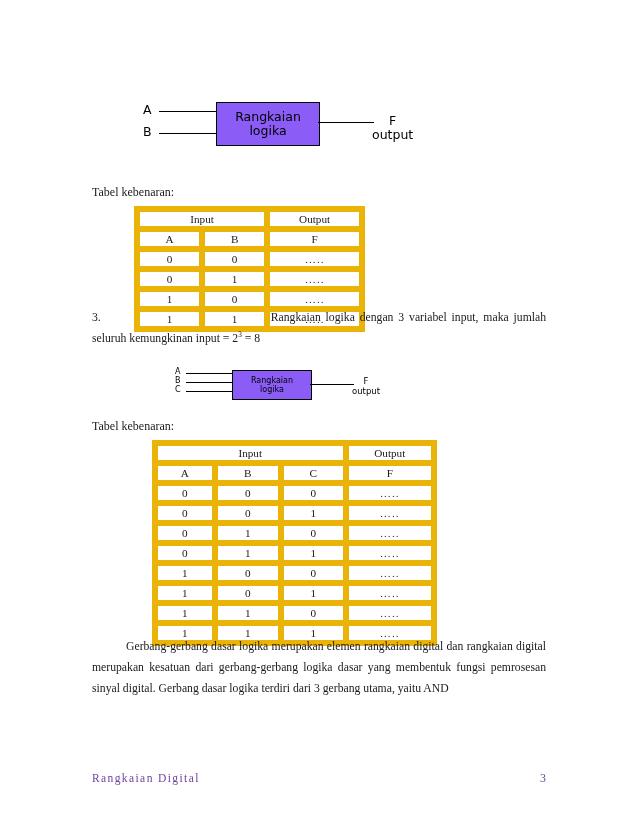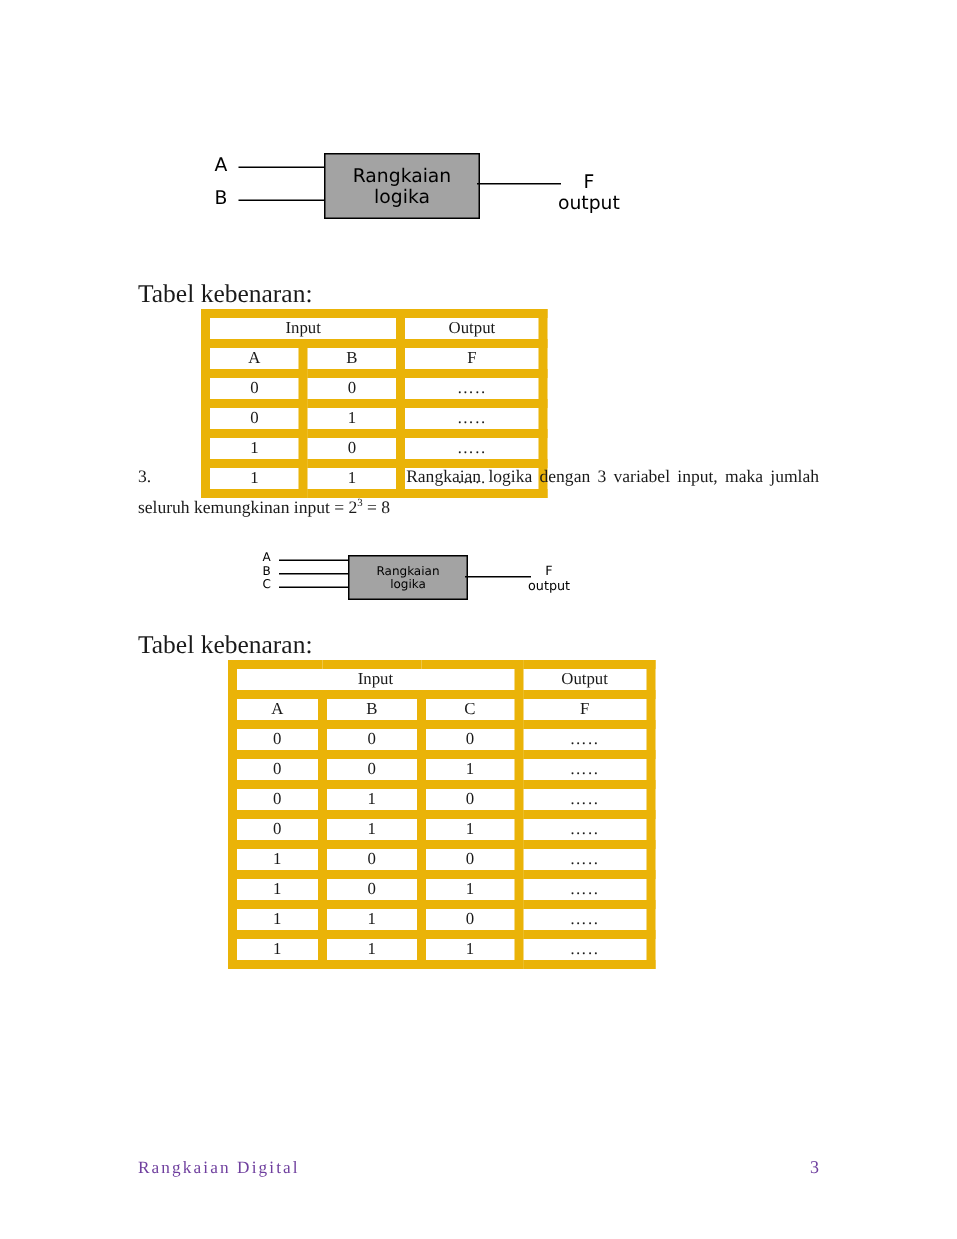--- a/index.html
+++ b/index.html
@@ -22,21 +22,21 @@
     inset: 0;
   }
 
   
   .diagram {
     position: absolute;
   }
   .dg-box {
     position: absolute;
     border: 1px solid #000;
-    background: #a3a3a3;
+    background: #8b5cf6;
     display: flex;
     flex-direction: column;
     align-items: center;
     justify-content: center;
     font-family: "DejaVu Sans", sans-serif;
     line-height: 1.15;
     color: #000;
   }
   .wire {
     position: absolute;
@@ -83,21 +83,21 @@
   #diagram-2 .pin-c { left: 175px; top: 386px; font-size: 8px; }
   #diagram-2 .w-a { left: 186px; top: 373px; width: 46px; }
   #diagram-2 .w-b { left: 186px; top: 382px; width: 46px; }
   #diagram-2 .w-c { left: 186px; top: 391px; width: 46px; }
   #diagram-2 .w-f { left: 310px; top: 384px; width: 44px; }
   #diagram-2 .out-f { left: 352px; top: 377px; font-size: 8.5px; }
 
   
   .text-line {
     position: absolute;
-    font-size: 17px;
+    font-size: 12px;
     line-height: 1.45;
     color: #1a1a1a;
     white-space: nowrap;
   }
   .para {
     position: absolute;
     font-size: 11.7px;
     line-height: 21px;
     color: #1a1a1a;
     text-align: justify;
@@ -326,19 +326,20 @@
       <tr>
         <td>1</td>
         <td>1</td>
         <td>1</td>
         <td class="dots">…..</td>
       </tr>
     </tbody>
   </table>
 
 
+  <div class="para para-indent" id="para-body">Gerbang-gerbang dasar logika merupakan elemen rangkaian digital dan rangkaian digital merupakan kesatuan dari gerbang-gerbang logika dasar yang membentuk fungsi pemrosesan sinyal digital. Gerbang dasar logika terdiri dari 3 gerbang utama, yaitu AND</div>
 
   <div id="footer">
     <span id="footer-title">Rangkaian Digital</span>
     <span id="footer-page">3</span>
   </div>
 
 </div>
 
 </body></html>

